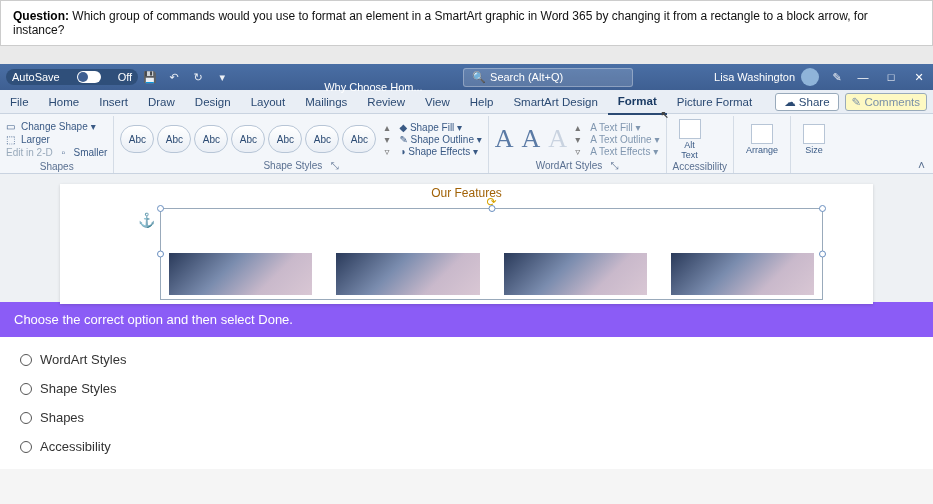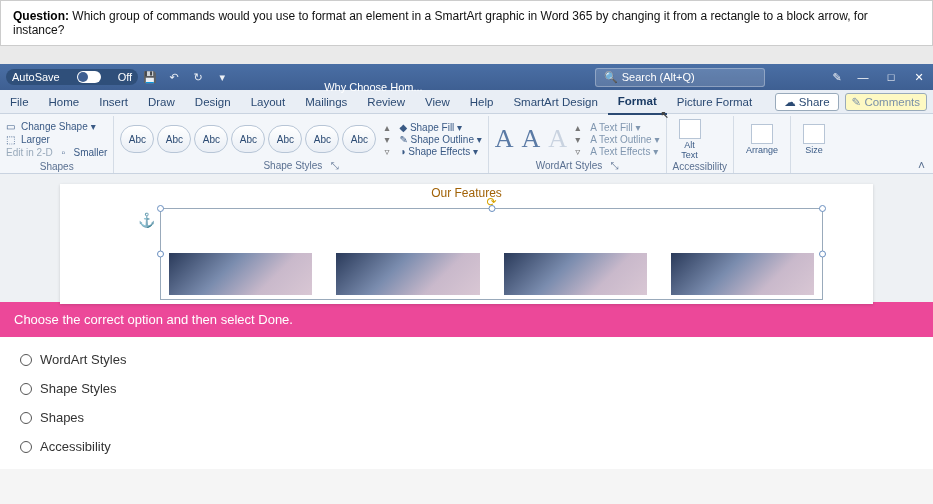--- a/index.html
+++ b/index.html
@@ -45,21 +45,21 @@
   .collapse { margin-left: auto; padding: 0 8px; color: #5a7091; align-self: flex-end; }
   .canvas { background: #eef1f4; padding: 10px 60px 0 60px; height: 128px; position: relative; }
   .page { background: #fff; height: 120px; box-shadow: 0 1px 3px rgba(0,0,0,.15); position: relative; }
   .anchor { position: absolute; left: 78px; top: 28px; color: #5a7091; font-size: 14px; }
   .sa-title { position: absolute; left: 0; right: 0; top: 2px; text-align: center; font-size: 12px; color: #a16207; }
   .sel-outer { position: absolute; left: 100px; top: 24px; right: 50px; height: 92px; border: 1px solid #9ab; }
   .handle { position: absolute; width: 7px; height: 7px; background: #fff; border: 1px solid #6a8fc0; border-radius: 50%; }
   .rot { position: absolute; left: 50%; top: -14px; transform: translateX(-50%); color: #d9a400; font-size: 12px; }
   .thumb-row { position: absolute; left: 8px; right: 8px; bottom: 4px; top: 44px; display: flex; gap: 24px; }
   .thumb { flex: 1; background: linear-gradient(135deg,#2a3a5a,#7a8cae 40%,#c9b9cb 70%,#d9c7d4); }
-  .instruction-bar { background: #ec4899; color: #fff; padding: 10px 14px; font-size: 13px; }
+  .instruction-bar { background: #8b5cf6; color: #fff; padding: 10px 14px; font-size: 13px; }
   .options { background: #fff; padding: 8px 20px; }
   .opt { display: flex; align-items: center; gap: 8px; padding: 7px 0; color: #333; font-size: 13px; }
   .radio { width: 12px; height: 12px; border: 1.5px solid #555; border-radius: 50%; }
 </style>
 </head>
 <body>
 
 <div class="question-box">
   <span class="question-label">Question:</span>
   <span class="question-text">Which group of commands would you use to format an element in a SmartArt graphic in Word 365 by changing it from a rectangle to a block arrow, for instance?</span>
@@ -73,20 +73,24 @@
     <span>Off</span>
   </div>
   <span class="tb-icon">💾</span>
   <span class="tb-icon">↶</span>
   <span class="tb-icon">↻</span>
   <span class="tb-icon">▾</span>
   <span class="doc-title">Why Choose Hom... </span>
   <div class="search">
     <span>🔍</span>
     <span>Search (Alt+Q)</span>
+  </div>
+  <div class="user">
+    <span>Lisa Washington</span>
+    <span class="avatar"></span>
   </div>
   <span class="tb-icon">✎</span>
   <span class="win-btn">—</span>
   <span class="win-btn">□</span>
   <span class="win-btn">✕</span>
 </div>
 
 <div class="menubar">
   <span class="menu-item">File</span>
   <span class="menu-item">Home</span>

